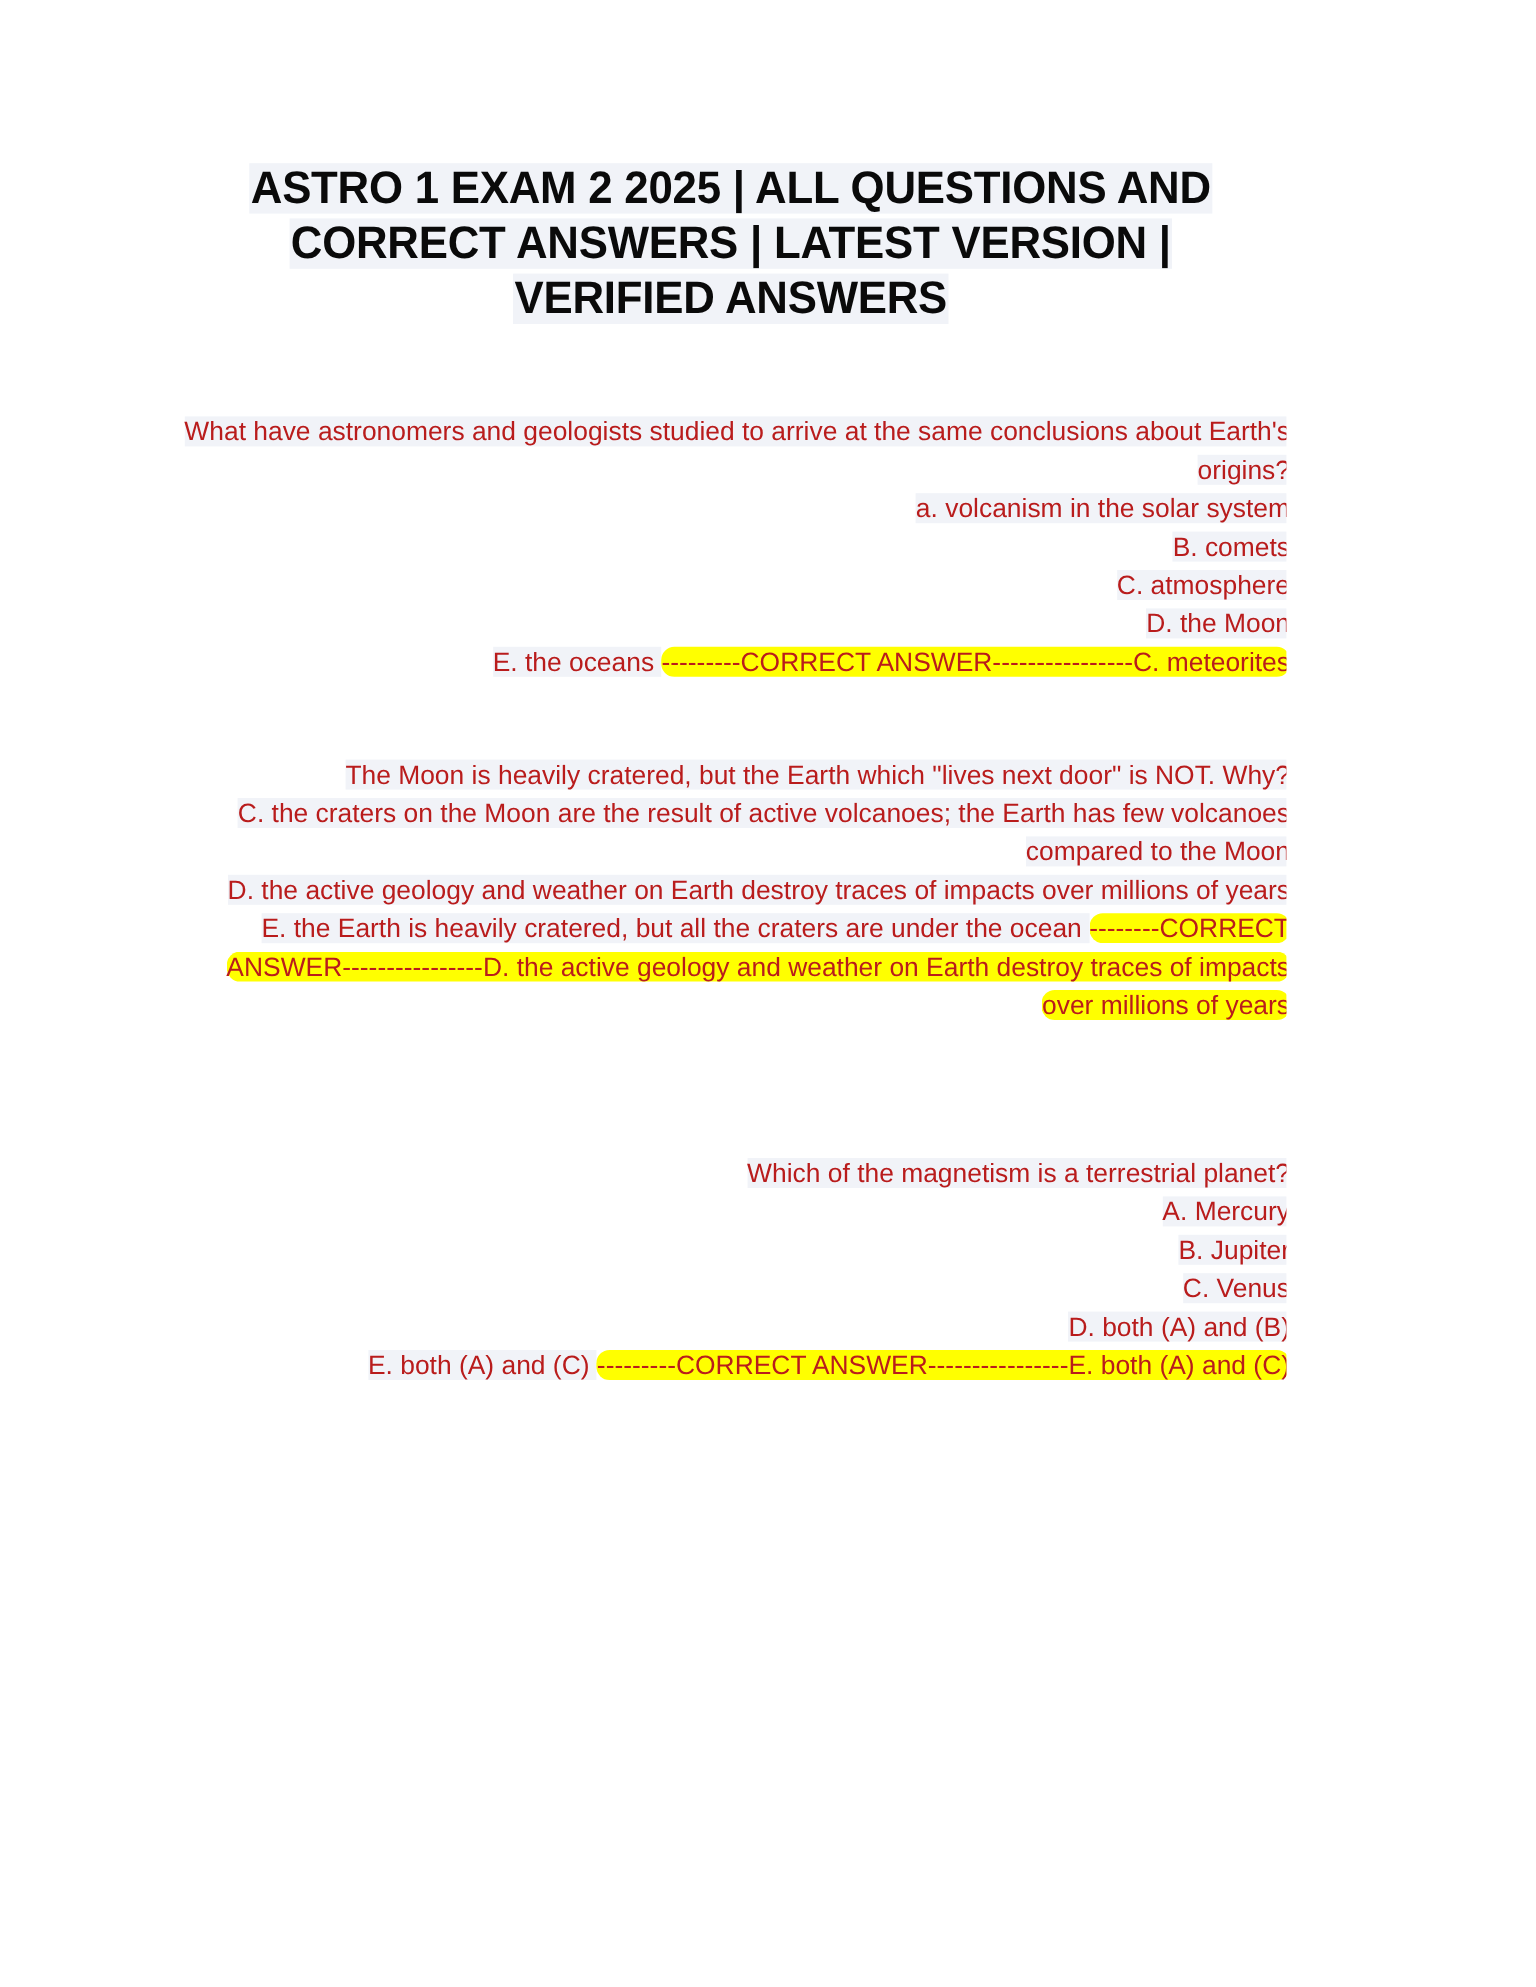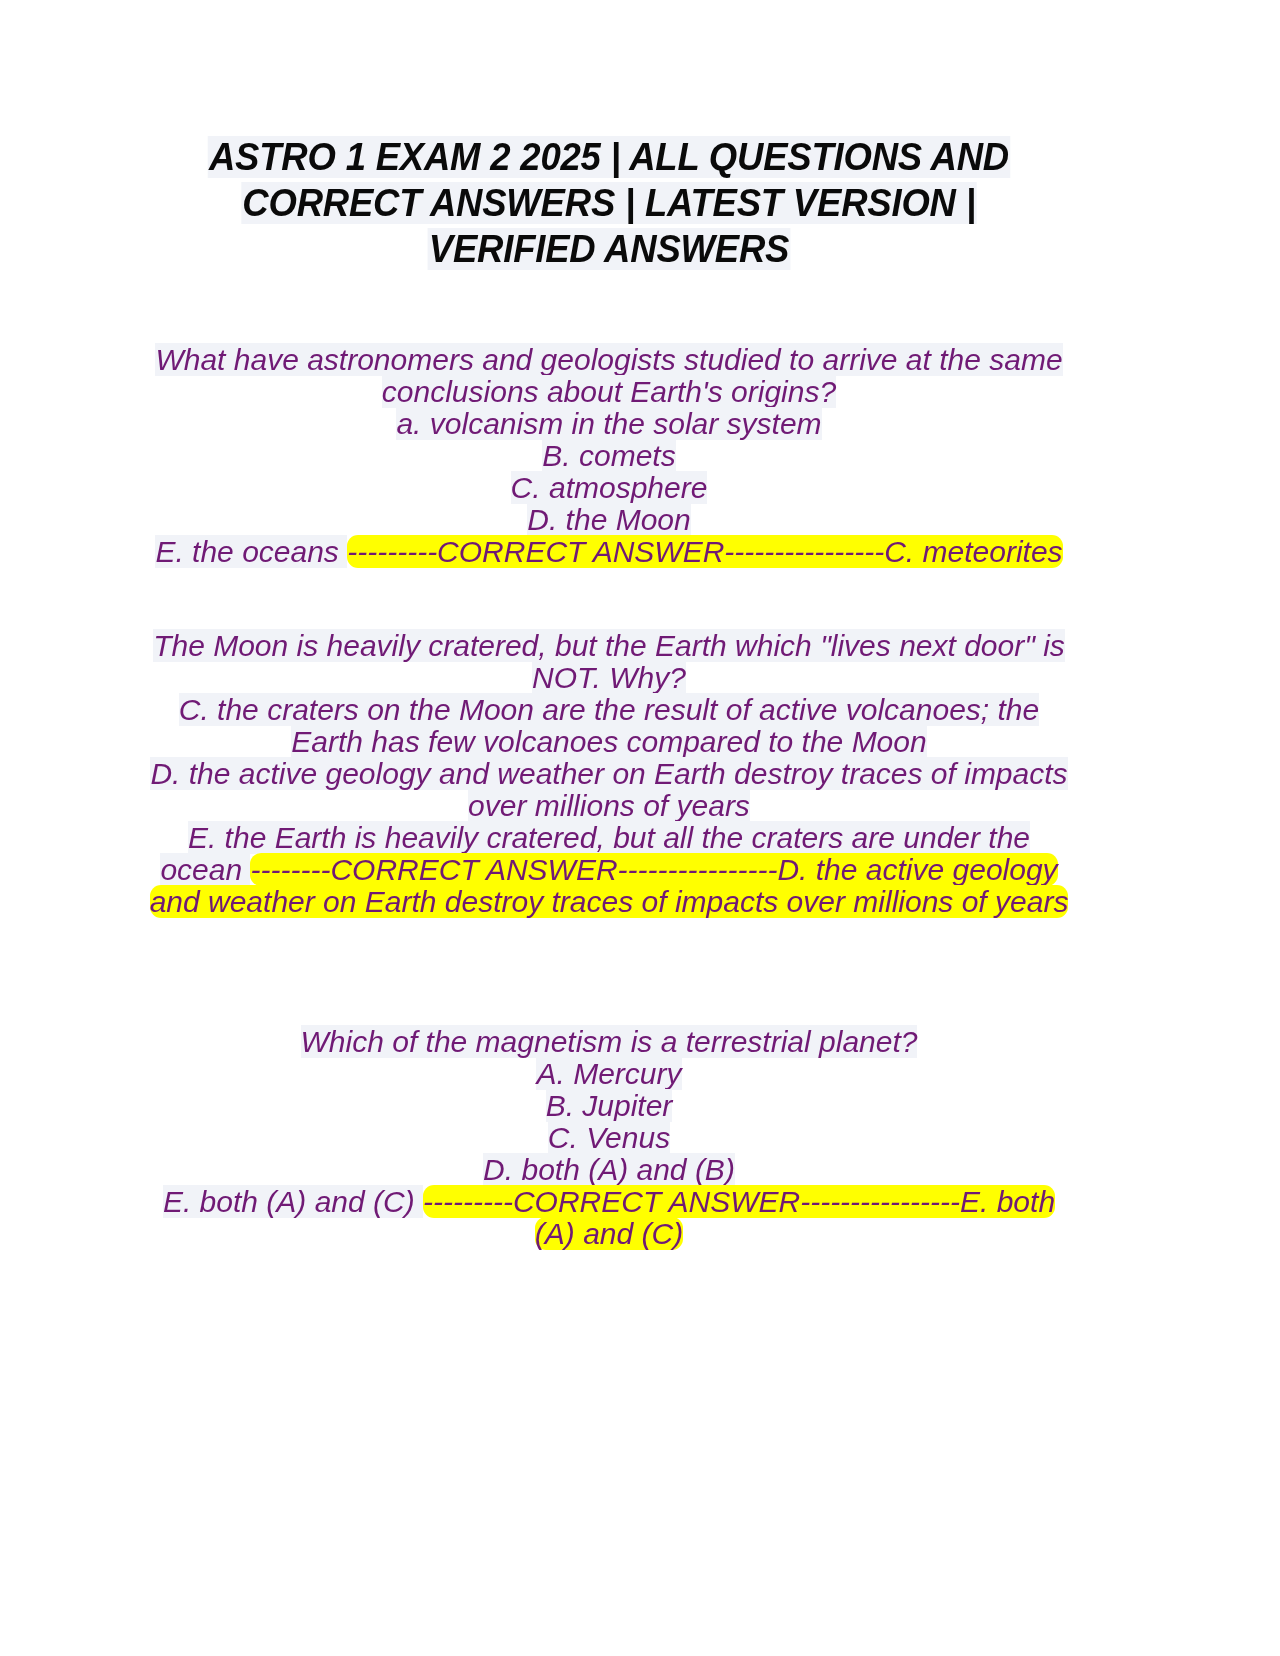--- a/index.html
+++ b/index.html
@@ -15,21 +15,20 @@
   }
 
   .page {
     position: relative;
     width: 1072px;
     height: 1656px;
     background: #ffffff;
     box-sizing: border-box;
     padding: 0;
     overflow: hidden;
-    font-style: italic;
   }
 
   .content {
     position: absolute;
     left: 143px;
     top: 0;
     width: 932px;
   }
 
   
@@ -48,25 +47,25 @@
   }
   .doc-title .hl {
     background: #f1f3f8;
     padding: 0 1px;
     box-decoration-break: clone;
     -webkit-box-decoration-break: clone;
   }
 
   
   .qblock {
-    font-size: 30px;
+    font-size: 22px;
     line-height: 32px;
-    color: #701a75;
+    color: #b91c1c;
     font-stretch: condensed;
-    text-align: center;
+    text-align: right;
     white-space: normal;
   }
   .qblock p {
     margin: 0;
   }
 
   .softhl {
     background: #f1f3f8;
     box-decoration-break: clone;
     -webkit-box-decoration-break: clone;

